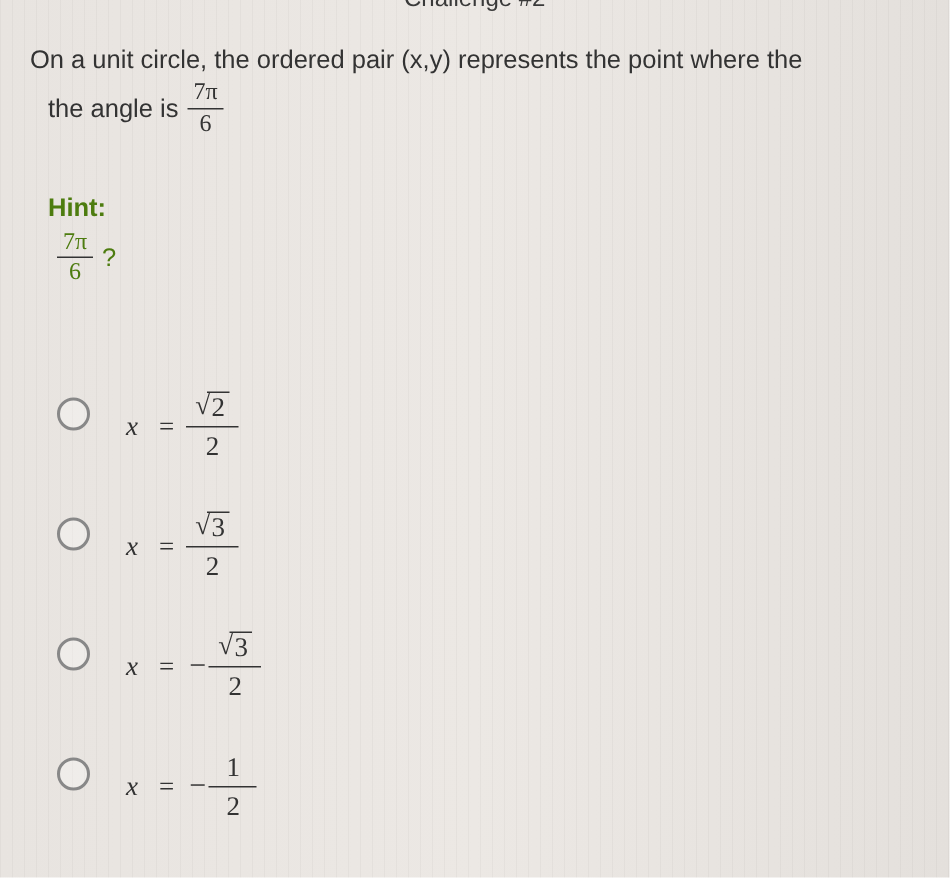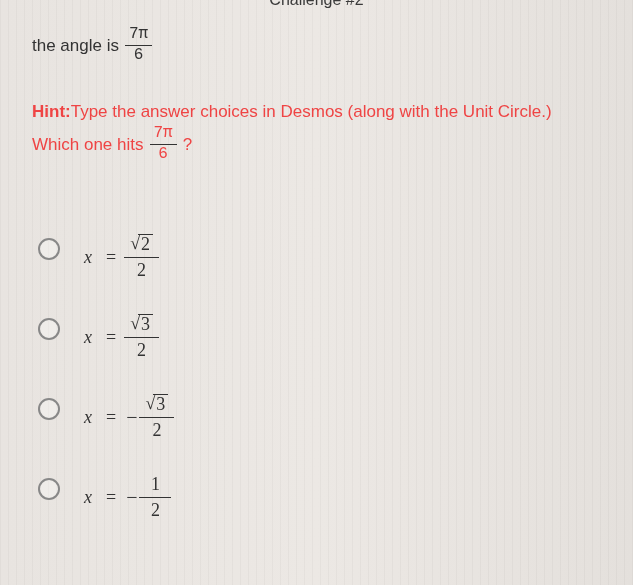--- a/index.html
+++ b/index.html
@@ -38,27 +38,27 @@
       line-height: 1.6;
       margin-bottom: 18px;
     }
     .line { display: flex; align-items: center; flex-wrap: wrap; gap: 0; margin-left: 12px; }
     .frac {
       display: inline-flex;
       flex-direction: column;
       align-items: center;
       vertical-align: middle;
       margin: 0 6px;
-      font-family: Liberation Mono, monospace;
+      font-family: Liberation Serif, serif;
     }
     .frac .num { border-bottom: 1.5px solid #333; padding: 0 4px 1px; font-size: 16px; line-height: 1.1; }
     .frac .den { padding: 1px 4px 0; font-size: 16px; line-height: 1.1; }
     .hint-section {
       margin-top: 34px;
-      color: #ef4444;
+      color: #4d7c0f;
       font-size: 17px;
       line-height: 1.6;
     }
     .hint-label { font-weight: bold; }
     .choices {
       margin-top: 68px;
       padding-left: 18px;
     }
     .choice {
       display: flex;
@@ -103,36 +103,35 @@
     .cfrac .cden { padding: 2px 6px 0; }
   </style>
 </head>
 <body>
 <div class="stripes"></div>
 
 <div class="content">
   <div class="title-row">Challenge #2</div>
 
   <div class="problem-text">
+    <div>On a unit circle, the ordered pair (x,y) represents the point where the</div>
     <div class="line">
       <span>the angle is</span>
       <span class="frac">
         <span class="num">7π</span>
         <span class="den">6</span>
       </span>
     </div>
   </div>
 
   <div class="hint-section">
     <div class="line">
       <span class="hint-label">Hint:</span>
-      <span> Type the answer choices in Desmos (along with the Unit Circle.)</span>
     </div>
     <div class="line">
-      <span>Which one hits</span>
       <span class="frac">
         <span class="num">7π</span>
         <span class="den">6</span>
       </span>
       <span>?</span>
     </div>
   </div>
 
   <div class="choices">
     <div class="choice">

